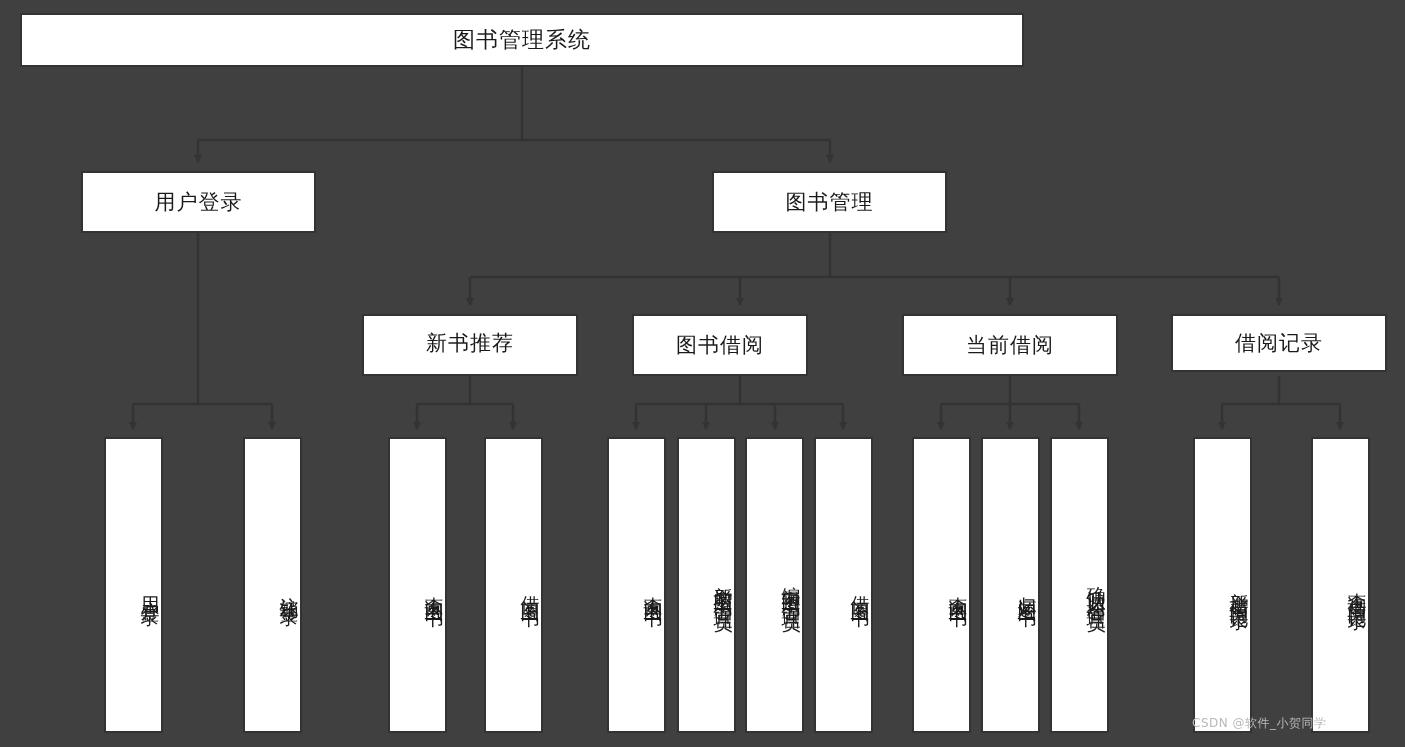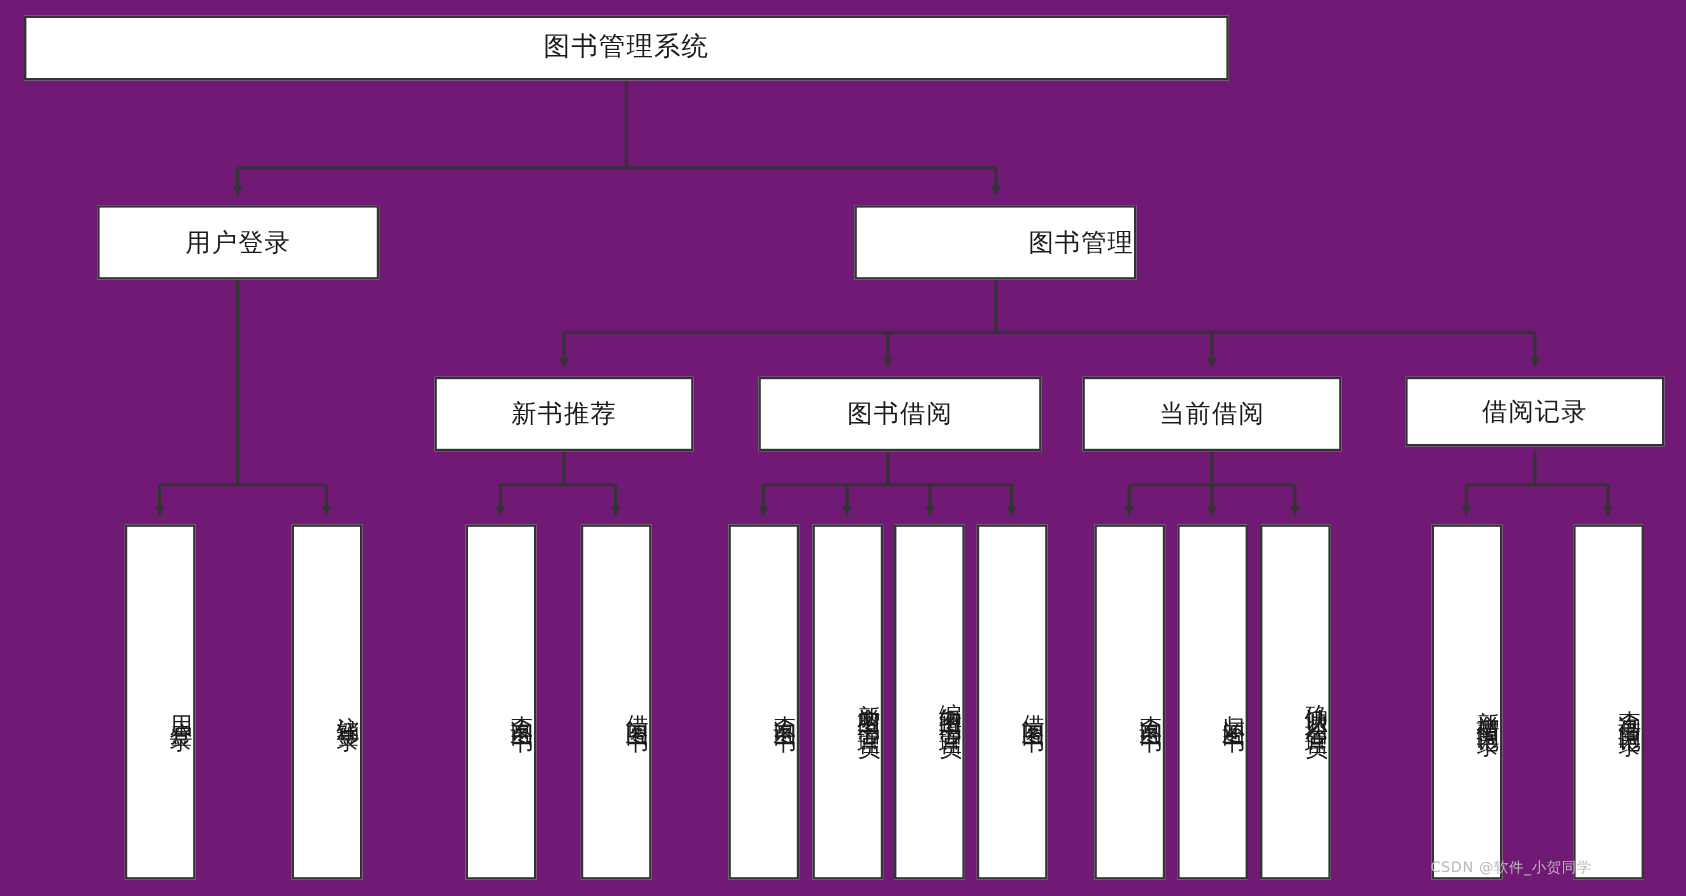--- a/index.html
+++ b/index.html
@@ -7,21 +7,21 @@
     padding: 0;
     background: #ffffff;
   }
   body {
     font-family: "DejaVu Sans", "Liberation Sans", sans-serif;
   }
   #canvas {
     position: relative;
     width: 1405px;
     height: 747px;
-    background: #701a75;
+    background: #404040;
     overflow: hidden;
   }
   #connectors {
     position: absolute;
     left: 0;
     top: 0;
     width: 1405px;
     height: 747px;
   }
   .node {
@@ -120,28 +120,28 @@
     </g>
   </svg>
 
   <div class="node h root" style="left:20px; top:13px; width:1004px; height:54px;">
     <span class="label">图书管理系统</span>
   </div>
 
   <div class="node h" style="left:81px; top:171px; width:235px; height:62px;">
     <span class="label">用户登录</span>
   </div>
-  <div class="node h" style="left:712px; top:171px; width:235px; height:62px;justify-content:flex-end;">
+  <div class="node h" style="left:712px; top:171px; width:235px; height:62px;">
     <span class="label">图书管理</span>
   </div>
 
-  <div class="node h" style="left:362px; top:314px; width:216px; height:62px;">
+  <div class="node h" style="left:362px; top:314px; width:216px; height:62px;font-family:Liberation Mono, monospace;">
     <span class="label">新书推荐</span>
   </div>
-  <div class="node h" style="left:632px; top:314px; width:236px; height:62px;">
+  <div class="node h" style="left:632px; top:314px; width:176px; height:62px;">
     <span class="label">图书借阅</span>
   </div>
   <div class="node h" style="left:902px; top:314px; width:216px; height:62px;align-items:center;">
     <span class="label">当前借阅</span>
   </div>
   <div class="node h" style="left:1171px; top:314px; width:216px; height:58px;">
     <span class="label">借阅记录</span>
   </div>
 
   <div class="node v" style="left:104px; top:437px; width:59px; height:296px;">

